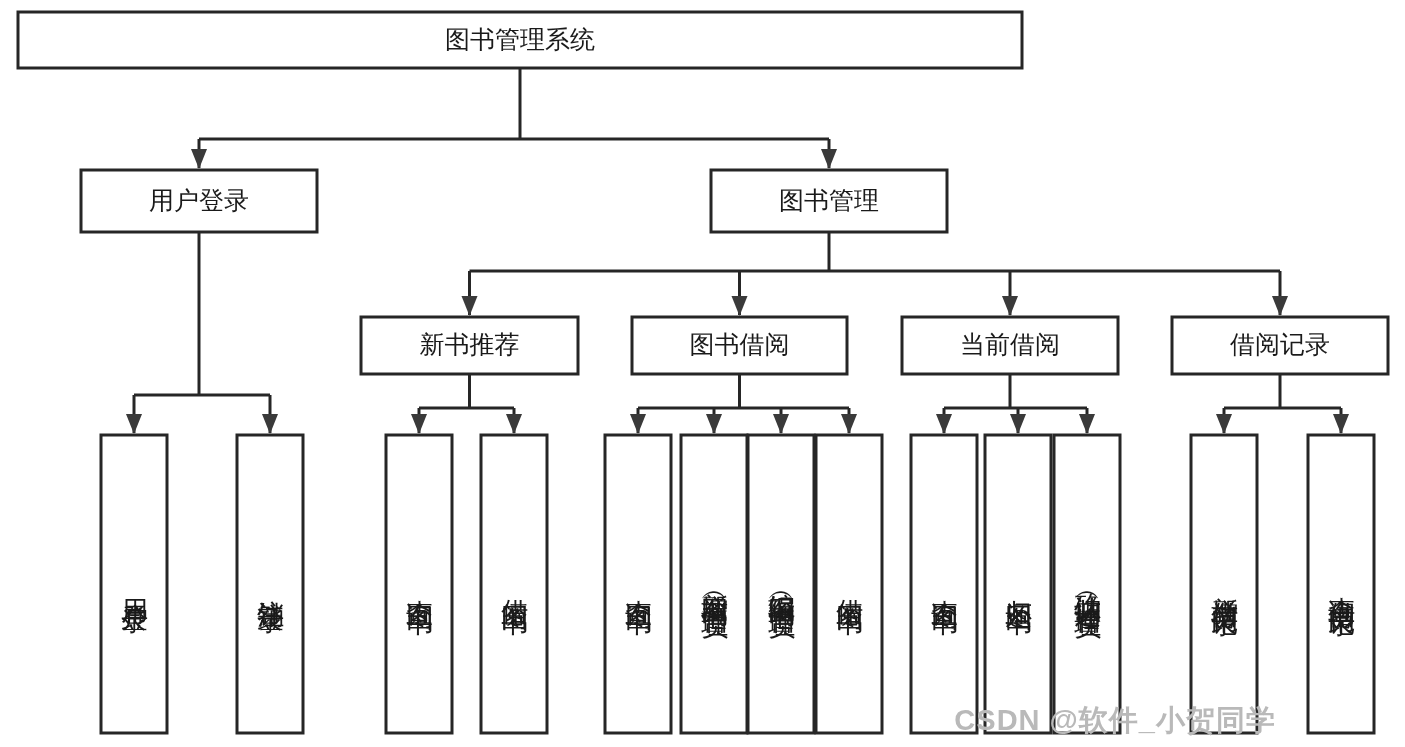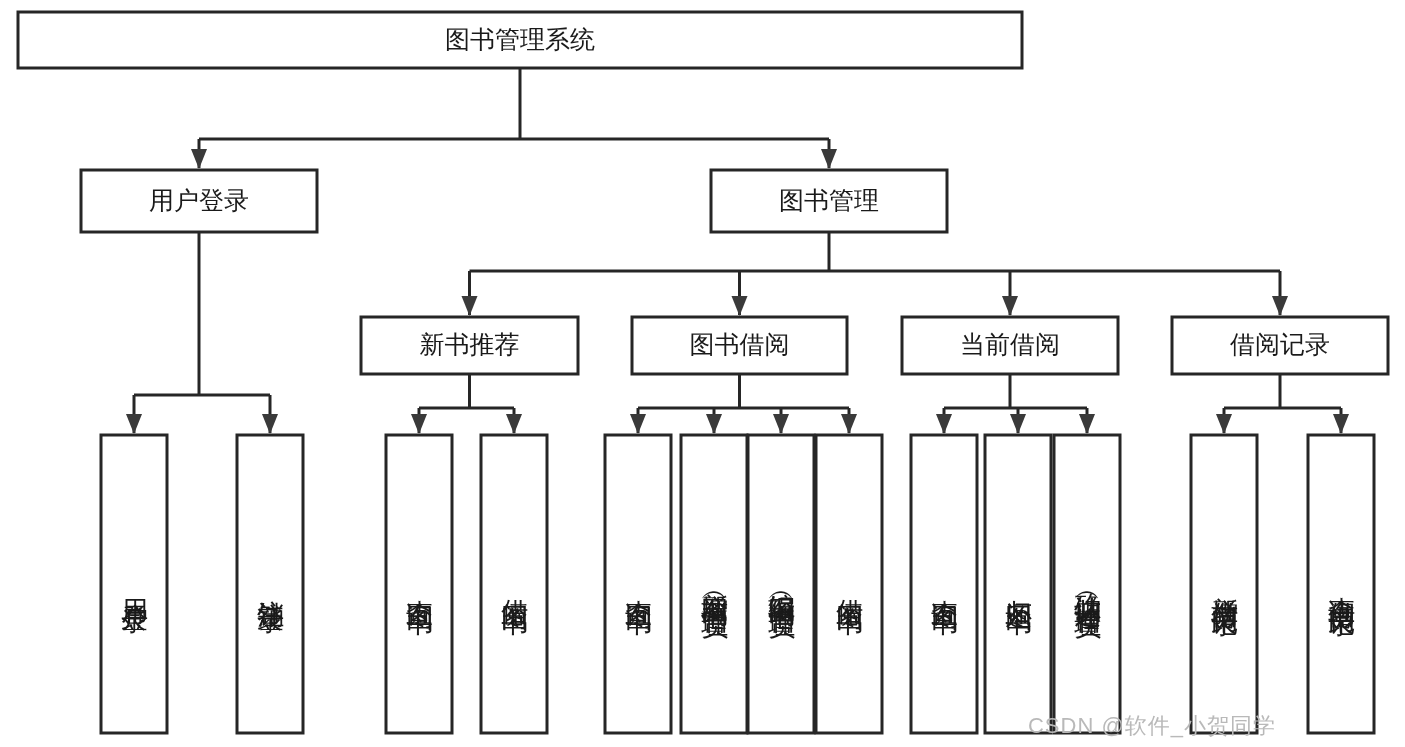--- a/index.html
+++ b/index.html
@@ -60,24 +60,25 @@
     align-items: center;
     justify-content: center;
     white-space: nowrap;
     user-select: none;
   }
   .watermark {
     position: absolute;
     right: 12px;
     bottom: 6px;
     font-family: "Liberation Sans", "DejaVu Sans", sans-serif;
-    font-size: 22px;
+    font-size: 29px;
     color: #b9b9b9;
     white-space: nowrap;
     letter-spacing: 1px;
+    font-weight: bold;
   }
 </style>
 </head>
 <body>
 
 <div id="diagram-root">
 
   <svg class="canvas" viewBox="0 0 1405 747">
     <g id="connectors-layer">
         <path d="M 520 68 L 520 139" class="connector"></path>

